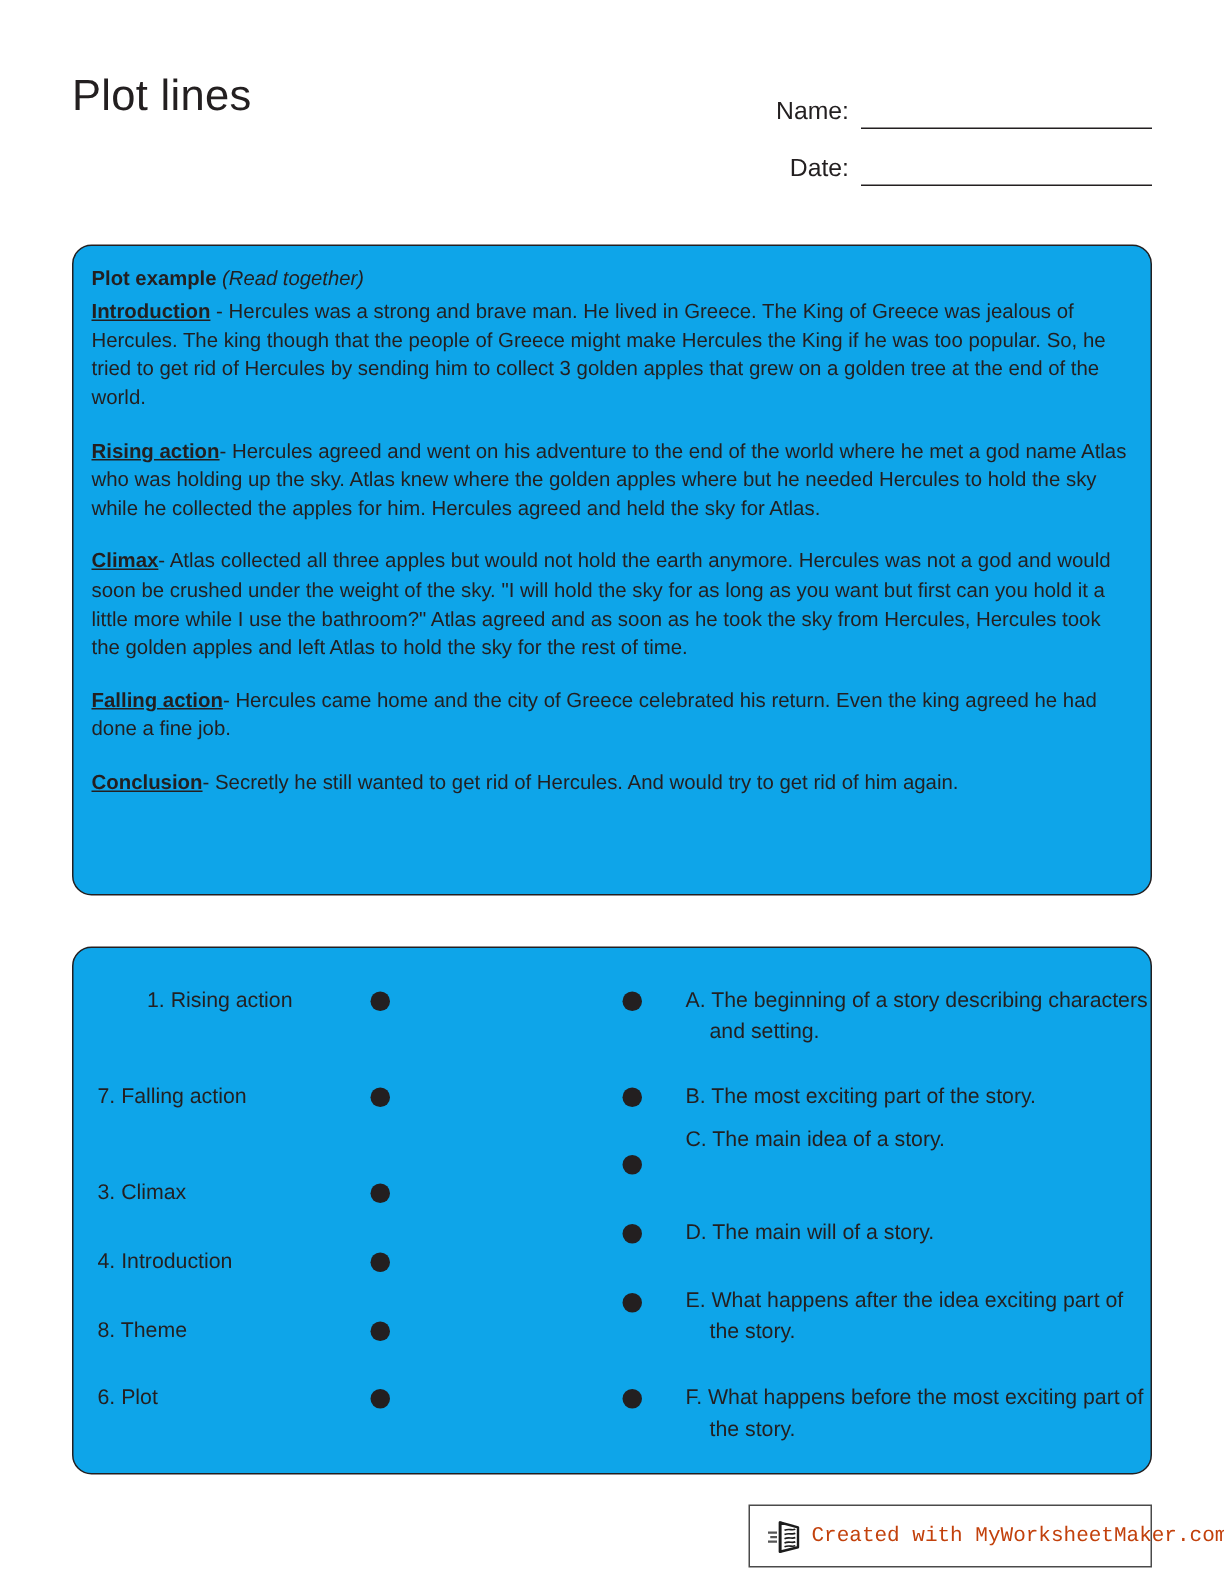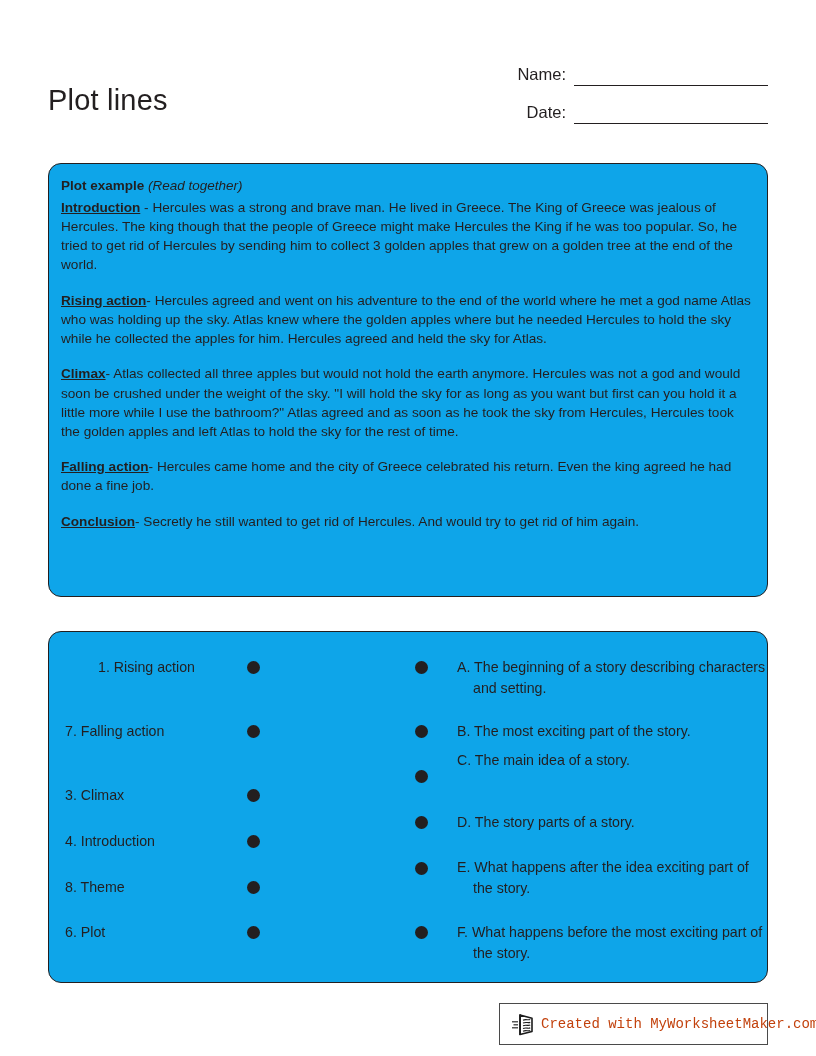--- a/index.html
+++ b/index.html
@@ -26,21 +26,20 @@
   }
   .page-title {
     position: absolute;
     left: 48px;
     top: 48px;
     font-size: 29px;
     font-weight: 400;
     color: #231f20;
     letter-spacing: 0.2px;
     white-space: nowrap;
-    margin-top: 36px;
   }
   .namedate {
     position: absolute;
     right: 48px;
     top: 48px;
     width: 272px;
   }
   .nd-row {
     display: flex;
     align-items: flex-end;
@@ -230,21 +229,21 @@
     <span class="dot" style="left:366px; top:29px;"></span>
     <span class="dot" style="left:366px; top:93px;"></span>
     <span class="dot" style="left:366px; top:138px;"></span>
     <span class="dot" style="left:366px; top:184px;"></span>
     <span class="dot" style="left:366px; top:230px;"></span>
     <span class="dot" style="left:366px; top:294px;"></span>
 
     <div class="m-item m-right-text" style="top:25px;">A. The beginning of a story describing characters and setting.</div>
     <div class="m-item m-right-text" style="top:89px;">B. The most exciting part of the story.</div>
     <div class="m-item m-right-text" style="top:118px;">C. The main idea of a story.</div>
-    <div class="m-item m-right-text" style="top:180px;">D. The story parts of a story.</div>
+    <div class="m-item m-right-text" style="top:180px;">D. The main will of a story.</div>
     <div class="m-item m-right-text" style="top:225px;">E. What happens after the idea exciting part of the story.</div>
     <div class="m-item m-right-text" style="top:290px;">F. What happens before the most exciting part of the story.</div>
 
   </div>
 </div>
 
 <div id="footer-badge">
   <svg class="badge-icon" viewBox="0 0 22 24" aria-hidden="true">
 
     <rect x="0" y="9" width="6" height="1.5" fill="#555"></rect>

